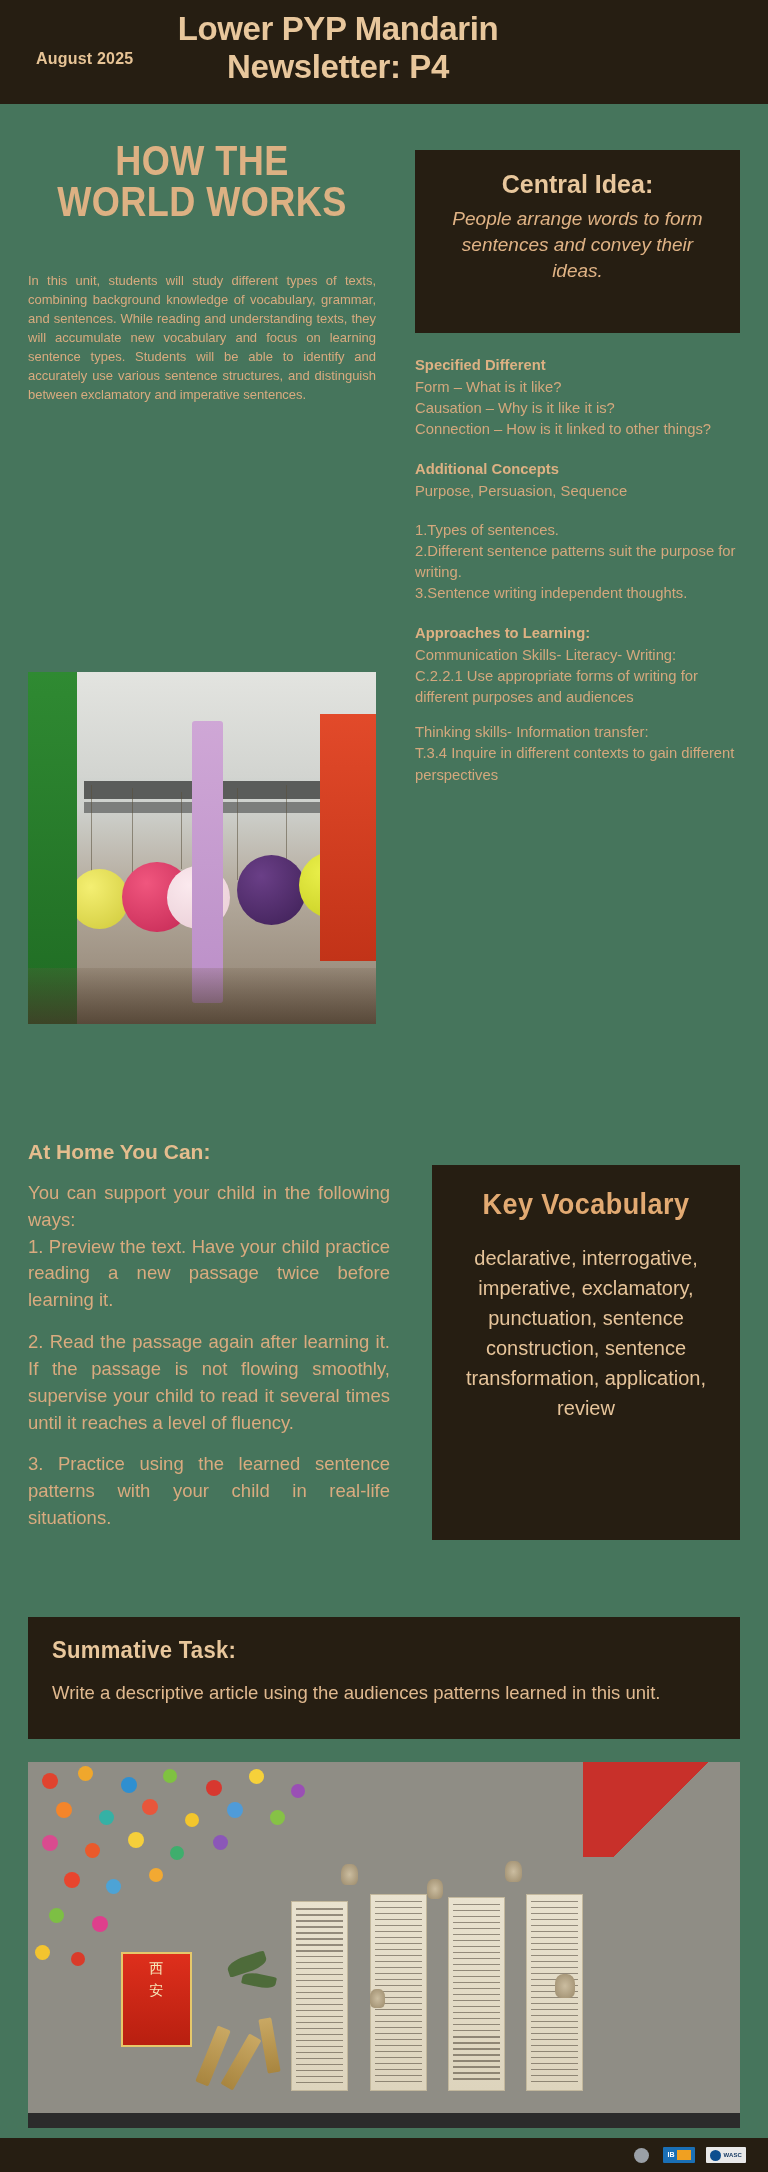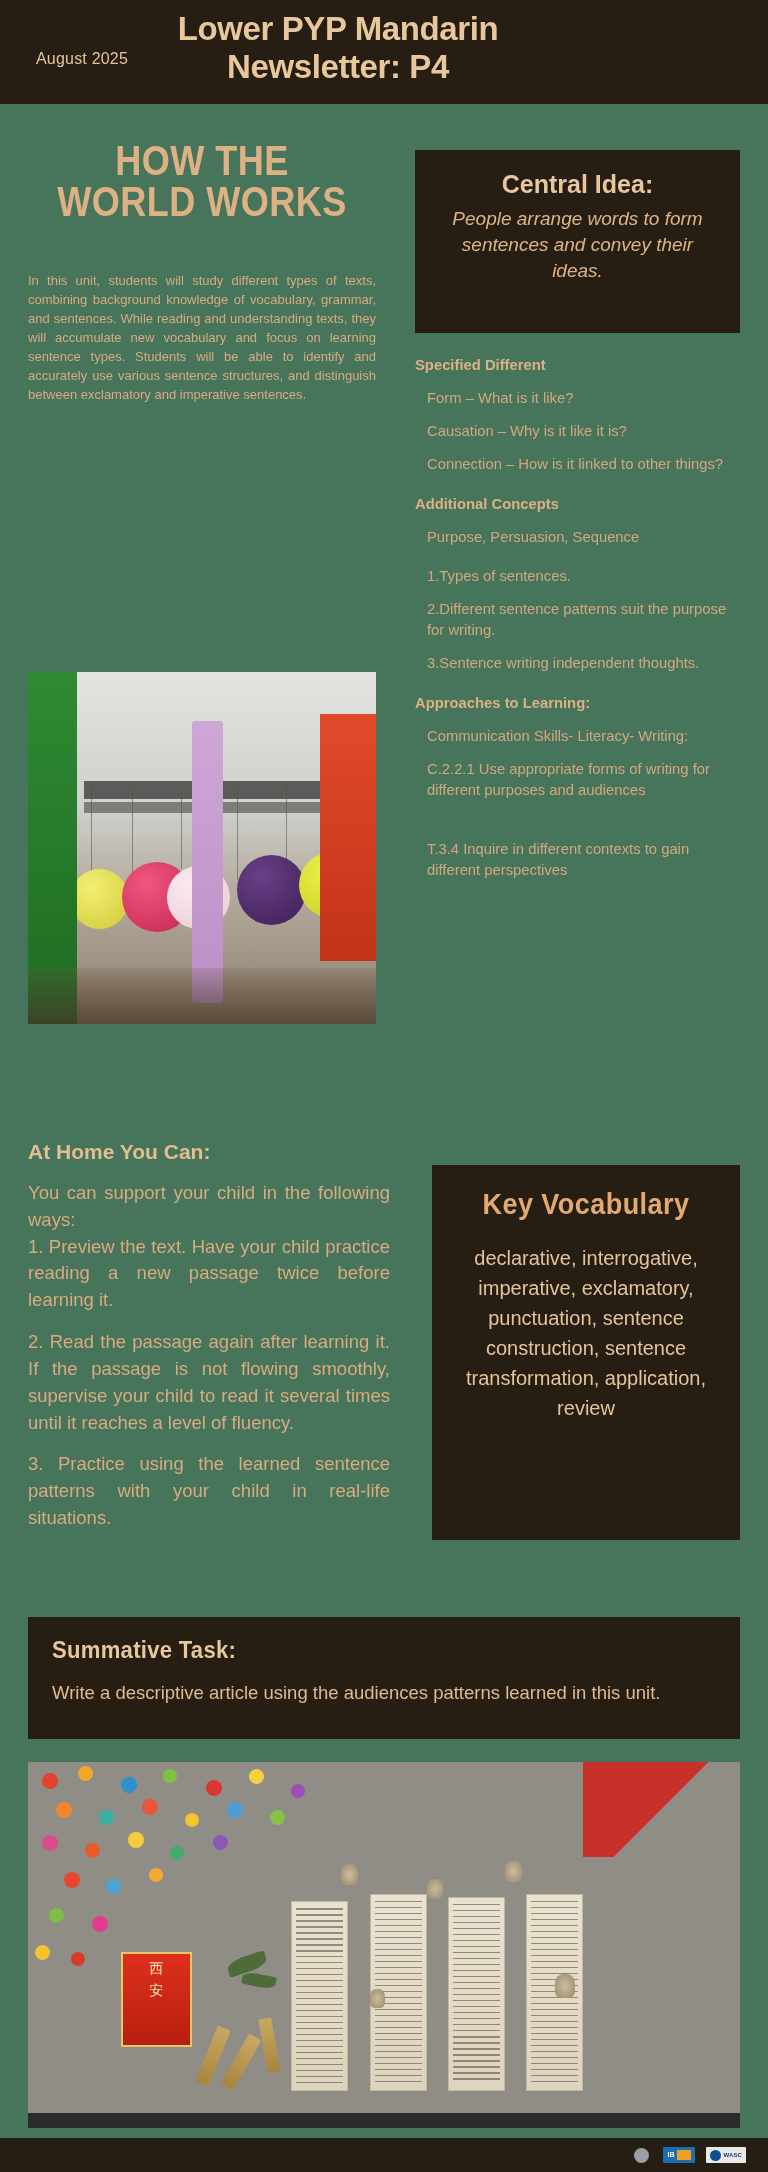--- a/index.html
+++ b/index.html
@@ -25,20 +25,21 @@
     background: #261e12;
     display: flex;
     align-items: center;
   }
   .header-date {
     position: absolute;
     left: 36px; top: 50px;
     font-size: 16px;
     color: #e7c496;
     letter-spacing: 0.2px;
+    font-weight: bold;
   }
   .header-title {
     position: absolute;
     left: 0; top: 10px;
     width: 624px;
     text-align: center;
     font-size: 33px;
     font-weight: bold;
     line-height: 1.15;
     color: #e8c79c;
@@ -110,21 +111,21 @@
     color: #d4a87d;
     font-size: 14.8px;
     line-height: 1.43;
   }
   .pyp h3 {
     font-size: 14.8px;
     font-weight: bold;
     color: #ddb183;
     margin: 0 0 1px 0;
   }
-  .pyp p { margin: 12px; }
+  .pyp p { margin: 0; }
   .pyp .grp { margin-bottom: 18px; }
   .pyp .grp:last-child { margin-bottom: 0; }
 
   
   .athome {
     position: absolute;
     left: 28px; top: 1140px;
     width: 362px;
   }
   .athome h2 {
@@ -316,20 +317,21 @@
     <div class="grp">
       <p>1.Types of sentences.</p>
       <p>2.Different sentence patterns suit the purpose for writing.</p>
       <p>3.Sentence writing independent thoughts.</p>
     </div>
     <div class="grp">
       <h3>Approaches to Learning:</h3>
       <p>Communication Skills- Literacy- Writing:</p>
       <p>C.2.2.1 Use appropriate forms of writing for different purposes and audiences</p>
       <p style="height:14px">&nbsp;</p>
+      <p>Thinking skills- Information transfer:</p>
       <p>T.3.4 Inquire in different contexts to gain different perspectives</p>
     </div>
   </div>
 
   <div class="athome">
     <h2>At Home You Can:</h2>
     <p>You can support your child in the following ways:</p>
     <p>1. Preview the text. Have your child practice reading a new passage twice before learning it.</p>
     <p class="gap">2. Read the passage again after learning it. If the passage is not flowing smoothly, supervise your child to read it several times until it reaches a level of fluency.</p>
     <p class="gap">3. Practice using the learned sentence patterns with your child in real-life situations.</p>

